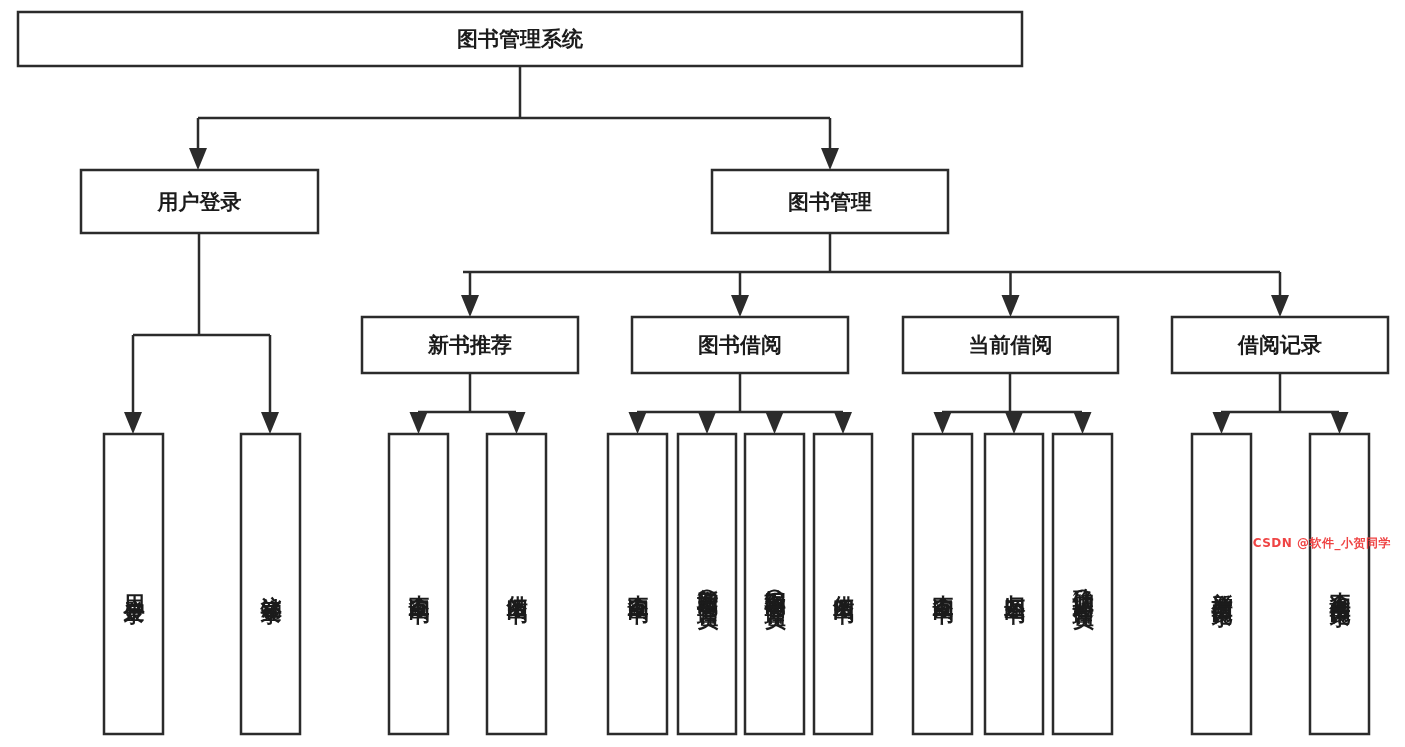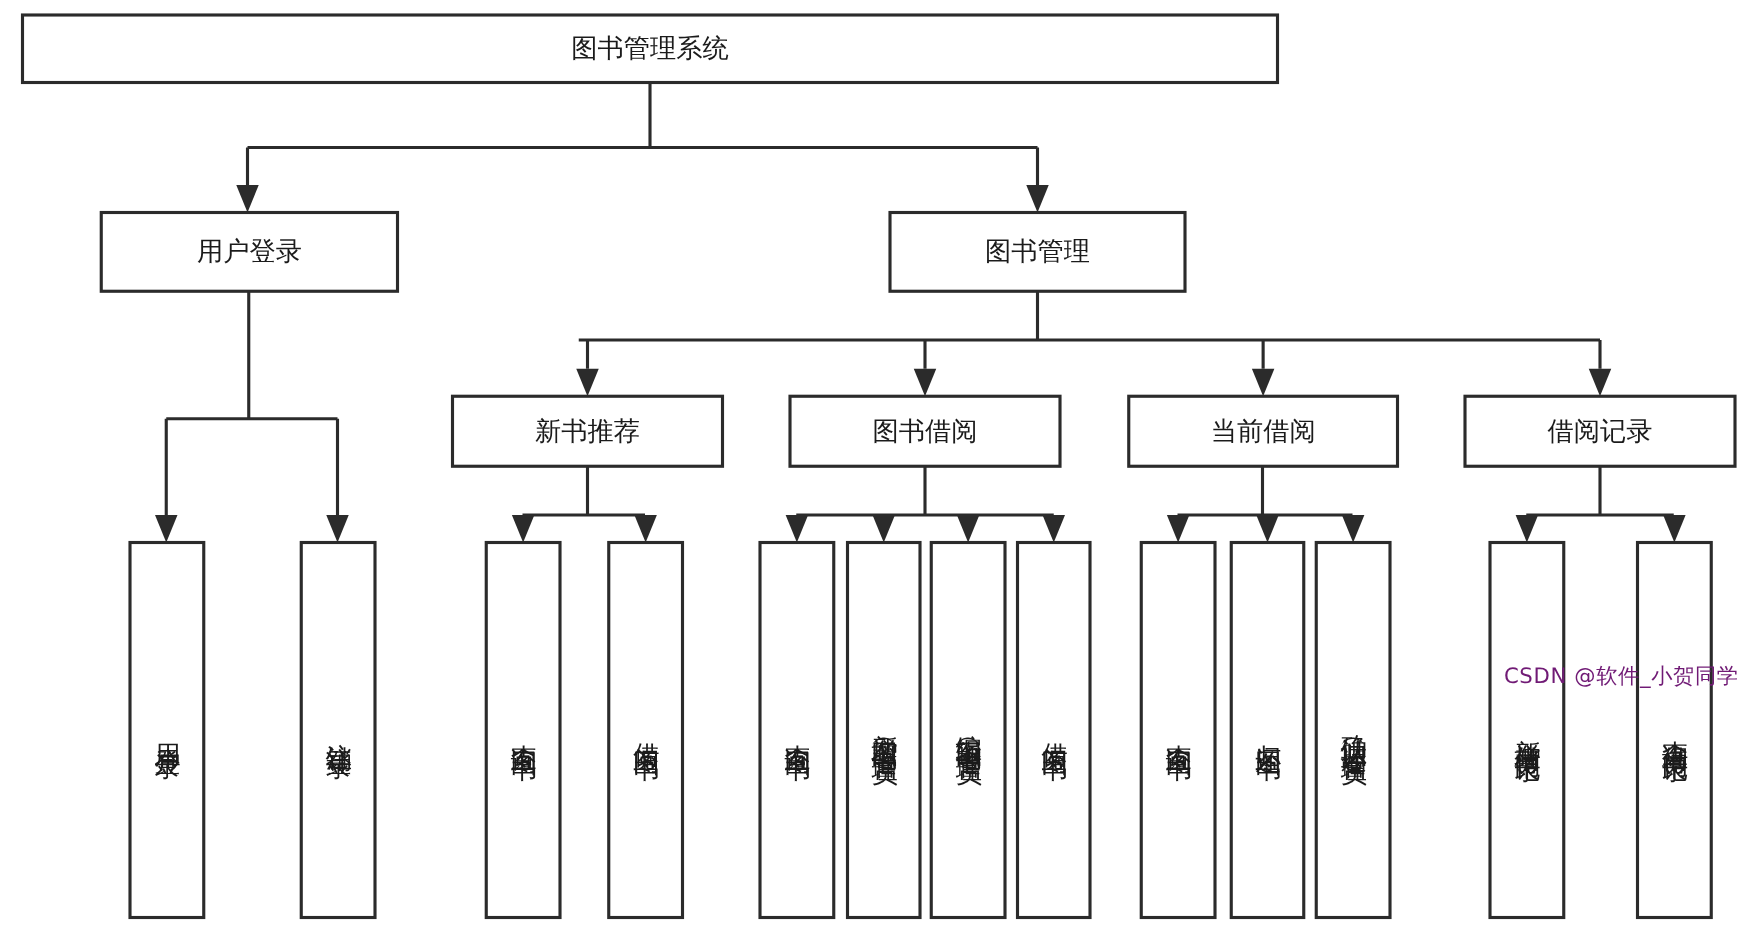--- a/index.html
+++ b/index.html
@@ -11,20 +11,21 @@
     width: 1405px;
     height: 747px;
     font-family: "DejaVu Sans", "Liberation Sans", sans-serif;
     overflow: hidden;
   }
   #diagram-root {
     position: relative;
     width: 1405px;
     height: 558px;
     background: #ffffff;
+    font-weight: bold;
   }
   svg.flow {
     position: absolute;
     top: 0;
     left: 0;
     width: 1405px;
     height: 747px;
     display: block;
   }
   .node-box {
@@ -62,22 +63,22 @@
     align-items: center;
     justify-content: center;
     white-space: nowrap;
     pointer-events: none;
   }
   .watermark {
     position: absolute;
     right: 14px;
     bottom: 6px;
     font-family: "DejaVu Sans", "Liberation Sans", sans-serif;
-    font-size: 17px;
-    color: #701a75;
+    font-size: 12px;
+    color: #ef4444;
     letter-spacing: 0.5px;
     white-space: nowrap;
   }
 </style>
 </head>
 <body>
 
 <div id="diagram-root">
 
   <svg class="flow" viewBox="0 0 1405 747">

